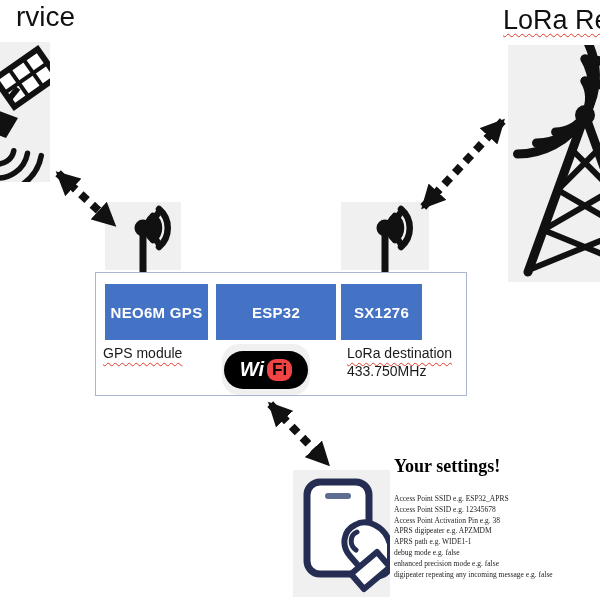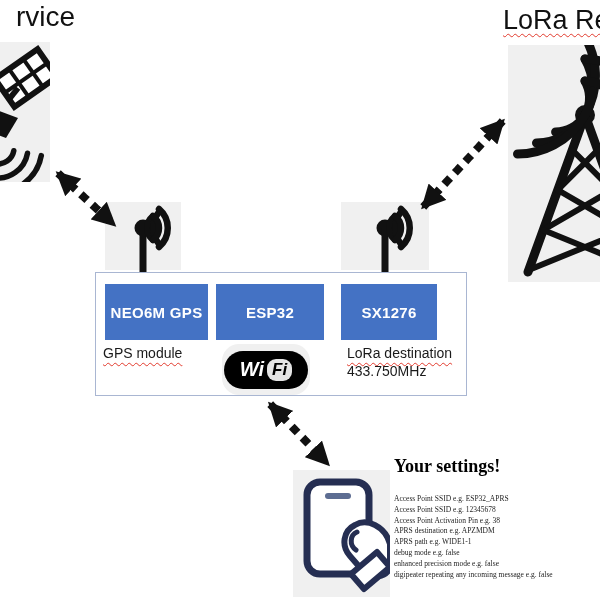--- a/index.html
+++ b/index.html
@@ -11,21 +11,21 @@
   .squiggle{text-decoration-line:underline;text-decoration-style:wavy;
             text-decoration-color:#e23b2e;text-decoration-thickness:1px;
             text-underline-offset:4px;}
   .main-box{border:1px solid #a9b6d2;background:#fff;}
   .chip{background:#4472c4;color:#fff;font-size:15px;font-weight:600;
         display:flex;align-items:center;justify-content:center;letter-spacing:.3px;}
   .mod-label{font-size:14px;font-weight:500;color:#1a1a1a;white-space:nowrap;}
   .wifi-blob{background:#000;border-radius:22px;width:84px;height:38px;
              display:flex;align-items:center;justify-content:center;gap:3px;position:relative;}
   .wifi-wi{color:#fff;font-weight:700;font-style:italic;font-size:20px;}
-  .wifi-fi{background:#e5e5e5;color:#000;font-weight:700;font-style:italic;font-size:17px;
+  .wifi-fi{background:#ef4444;color:#000;font-weight:700;font-size:17px;
            border-radius:9px;padding:0 5px;line-height:22px;}
   .wifi-tm{position:absolute;right:-10px;top:-4px;font-size:7px;color:#444;font-style:normal;}
   .settings-title{font-family:"Liberation Serif",serif;font-size:18px;font-weight:700;color:#000;}
   .settings-item{font-family:"Liberation Serif",serif;font-size:7.5px;color:#1c1c1c;
                  line-height:10.8px;white-space:nowrap;}
   svg{display:block;}
 </style>
 </head>
 <body>
 
@@ -97,24 +97,24 @@
       <path d="M 60,7 A 25 25 0 0 1 60,45"></path>
     </g>
   </svg>
 </div>
 
 <div class="abs main-box" style="left:95px;top:272px;width:370px;height:122px;"></div>
 
 <div class="abs chip" style="left:105px;top:284px;width:103px;height:56px;">
   <span>NEO6M GPS</span>
 </div>
-<div class="abs chip" style="left:216px;top:284px;width:108px;height:56px;">
+<div class="abs chip" style="left:216px;top:284px;width:120px;height:56px;">
   <span>ESP32</span>
 </div>
-<div class="abs chip" style="left:341px;top:284px;width:96px;height:56px;">
+<div class="abs chip" style="left:341px;top:284px;width:81px;height:56px;">
   <span>SX1276</span>
 </div>
 
 <div class="abs mod-label squiggle" style="left:103px;top:345px;">GPS module</div>
 <div class="abs mod-label squiggle" style="left:347px;top:345px;">LoRa destination</div>
 <div class="abs mod-label" style="left:347px;top:363px;">433.750MHz</div>
 
 <div class="abs icon-bg" style="left:222px;top:344px;width:88px;height:51px;display:flex;align-items:center;justify-content:center;border-radius:17px;">
   <div class="wifi-blob">
     <span class="wifi-wi">Wi</span>
@@ -159,19 +159,19 @@
     <polygon points="58,104 84,82 97,97 71,119" fill="#fff" stroke="#252e52" stroke-width="6" stroke-linejoin="round"></polygon>
   </svg>
 </div>
 
 <div class="abs" style="left:394px;top:456px;width:206px;">
   <div class="settings-title">Your settings!</div>
   <div style="margin-top:17px;">
     <div class="settings-item">Access Point SSID e.g. ESP32_APRS</div>
     <div class="settings-item">Access Point SSID e.g. 12345678</div>
     <div class="settings-item">Access Point Activation Pin e.g. 38</div>
-    <div class="settings-item">APRS destination e.g. APZMDM</div>
+    <div class="settings-item">APRS digipeater e.g. APZMDM</div>
     <div class="settings-item">APRS path e.g. WIDE1-1</div>
     <div class="settings-item">debug mode e.g. false</div>
     <div class="settings-item">enhanced precision mode e.g. false</div>
     <div class="settings-item">digipeater repeating any incoming message e.g. false</div>
   </div>
 </div>
 
 </body></html>

